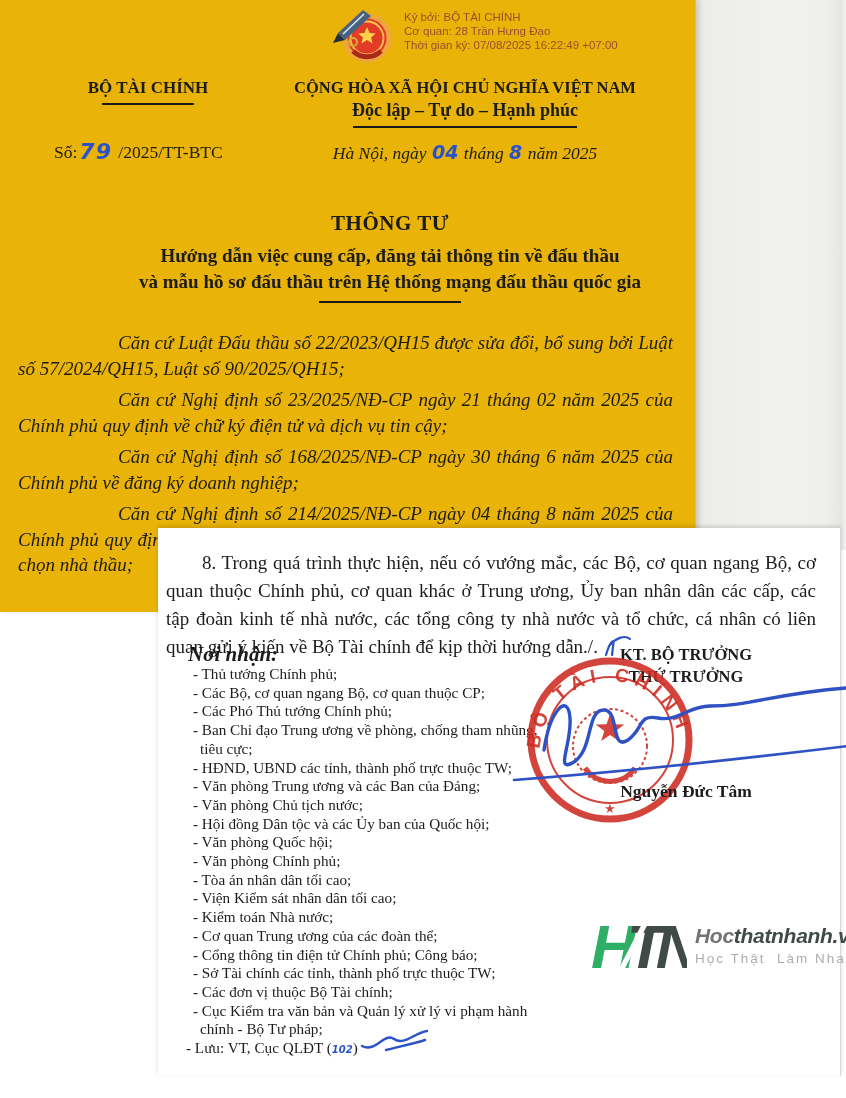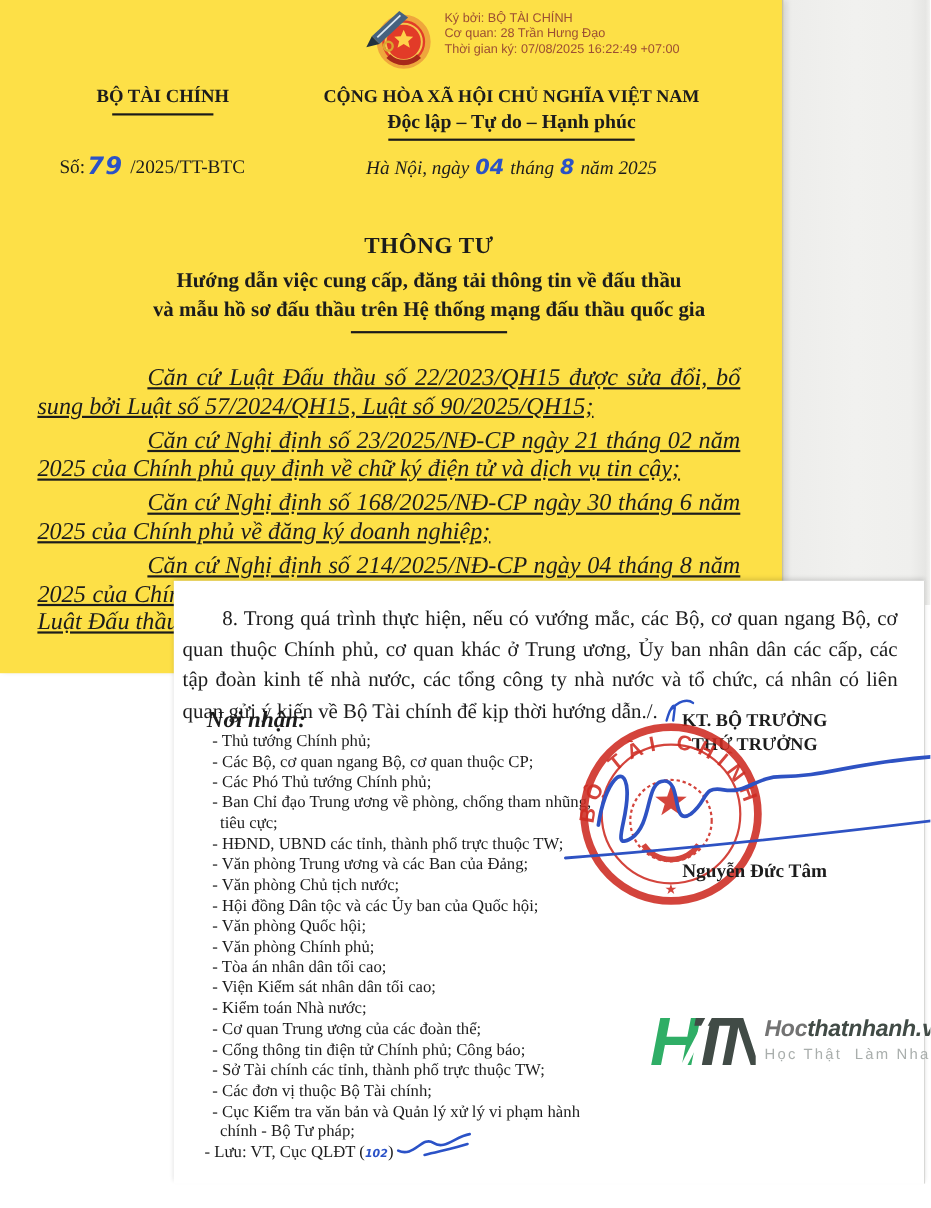--- a/index.html
+++ b/index.html
@@ -5,22 +5,22 @@
   html,body{margin:0;padding:0;background:#ffffff;}
   .stage{position:relative;width:846px;height:1098px;overflow:hidden;background:#ffffff;
          font-family:"Liberation Serif","DejaVu Serif",serif;color:#1c1c1c;}
   .abs{position:absolute;}
 
   
   .bg-gray{left:694px;top:0;width:152px;height:550px;
            background:linear-gradient(90deg,#dddddb 0,#ececea 6%,#f1f1ef 55%,#efefed 88%,#e6e6e4 97%,#f3f3f1 100%);}
 
   
-  .page1{left:0;top:0;width:695px;height:612px;background:#fde047;
-         border-right:1px solid #bcbcba;box-shadow:3px 0 5px rgba(0,0,0,.10);padding-left:16px;}
+  .page1{left:0;top:0;width:695px;height:612px;background:#eab308;
+         border-right:1px solid #bcbcba;box-shadow:3px 0 5px rgba(0,0,0,.10);}
   .page2{left:158px;top:528px;width:682px;height:548px;background:#ffffff;
          border-right:1px solid #d8d8d6;box-shadow:0 -2px 4px rgba(0,0,0,.14);}
 
   
   .stamp{left:331px;top:5px;display:flex;gap:11px;align-items:flex-start;}
   .stamp-text{font-family:"Liberation Sans","DejaVu Sans",sans-serif;font-size:11.5px;
               line-height:14px;color:#9c4e33;padding-top:5px;white-space:nowrap;}
 
   
   .org{left:38px;top:78px;width:220px;text-align:center;font-weight:bold;font-size:17px;}
@@ -37,22 +37,22 @@
 
   
   .title-block{left:85px;top:211px;width:610px;text-align:center;}
   .title-kind{font-size:21px;font-weight:bold;letter-spacing:.5px;}
   .title-line{font-size:19px;font-weight:bold;margin-top:7px;line-height:26px;}
   .title-line2{font-size:19px;font-weight:bold;line-height:26px;}
   .title-rule{width:142px;height:1.5px;background:#1a1a1a;margin:6px auto 0;}
 
   
   .paras{left:18px;top:330px;width:655px;}
-  .paras p{margin:0 0 6px 16px;font-style:italic;font-size:22px;line-height:25.5px;
-           text-indent:100px;text-align:justify;text-decoration:underline;}
+  .paras p{margin:0 0 6px 0;font-style:italic;font-size:19px;line-height:25.5px;
+           text-indent:100px;text-align:justify;}
 
   
   .p8{position:absolute;left:8px;top:2px;width:650px;font-size:19px;line-height:28px;
       text-indent:36px;text-align:justify;}
   .init-svg{vertical-align:-4px;margin-left:2px;}
   .noi-nhan{position:absolute;left:30px;top:114px;font-weight:bold;font-style:italic;font-size:21px;text-align:right;}
   .rcp-list{position:absolute;left:28px;top:137px;width:372px;font-size:15.2px;line-height:18.7px;}
   .rcp-list div{padding-left:7px;text-indent:-7px;}
   .luu-line{white-space:nowrap;}
   .luu-hand{color:#2b52c7;font-family:"DejaVu Sans",sans-serif;font-weight:bold;font-style:italic;font-size:10px;}

